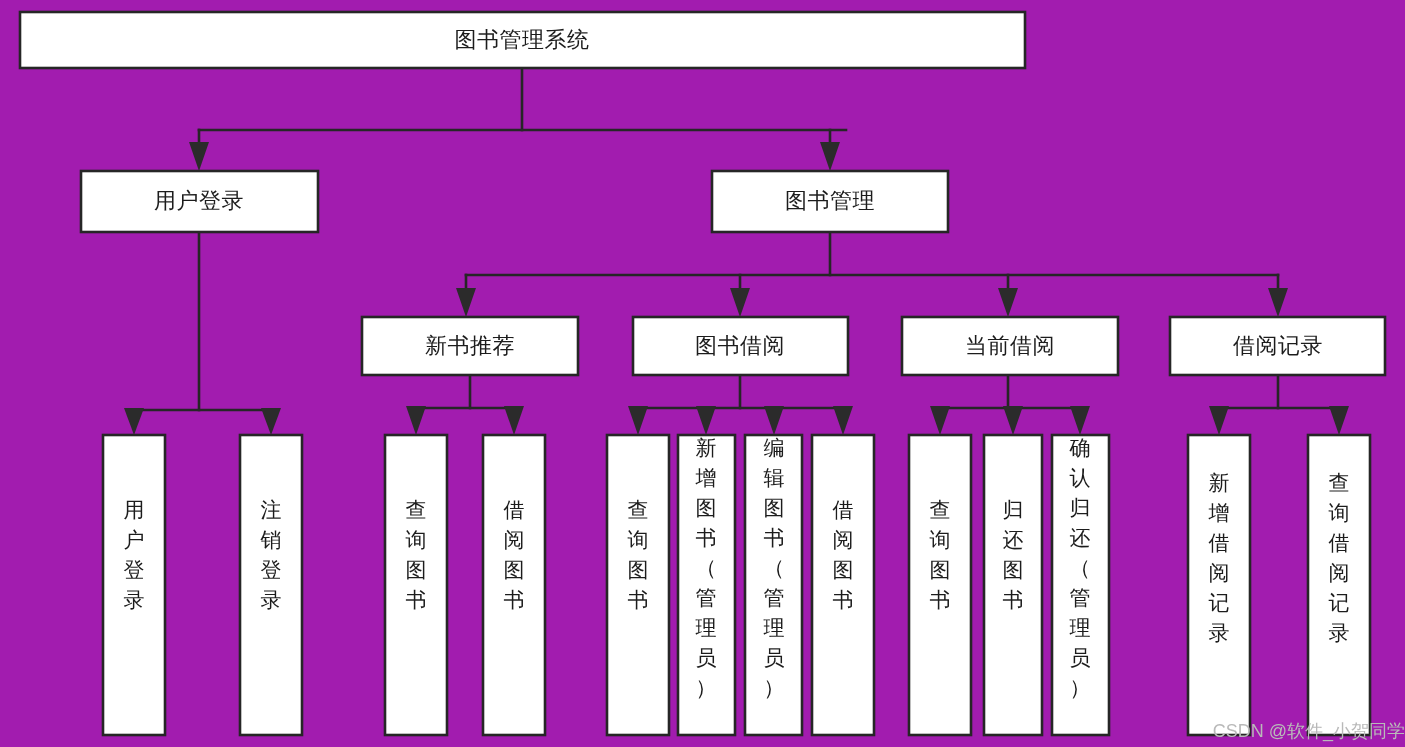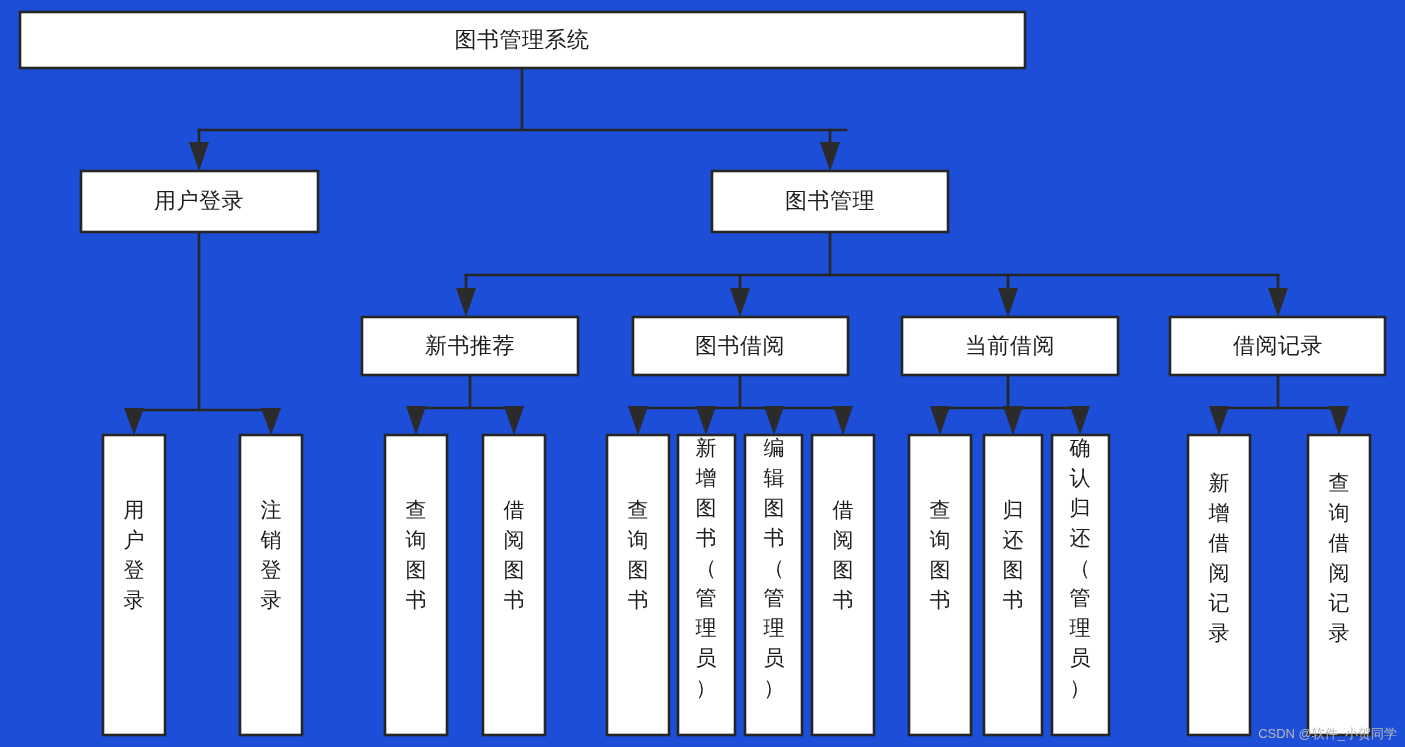--- a/index.html
+++ b/index.html
@@ -11,21 +11,21 @@
     width: 1405px;
     height: 747px;
     font-family: "Liberation Sans", "DejaVu Sans", sans-serif;
     overflow: hidden;
     position: relative;
   }
   #diagram-root {
     position: relative;
     width: 1405px;
     height: 747px;
-    background: #1d4ed8;
+    background: #a21caf;
   }
   svg.diagram-canvas {
     position: absolute;
     left: 0;
     top: 0;
     width: 1405px;
     height: 747px;
   }
   .node-box {
     fill: #ffffff;
@@ -51,24 +51,24 @@
     letter-spacing: 0.5px;
   }
   .node-label-v {
     font-family: "Liberation Sans", "DejaVu Sans", sans-serif;
     font-size: 21px;
     fill: #1c1c1c;
     letter-spacing: 0px;
   }
   .watermark-text {
     position: absolute;
-    right: 8px;
+    right: 0;
     bottom: 4px;
     font-family: "Liberation Sans", "DejaVu Sans", sans-serif;
-    font-size: 13px;
+    font-size: 18px;
     color: #b9b9b9;
     white-space: nowrap;
     user-select: none;
   }
 </style>
 </head>
 <body>
 
 <div id="diagram-root">
 

